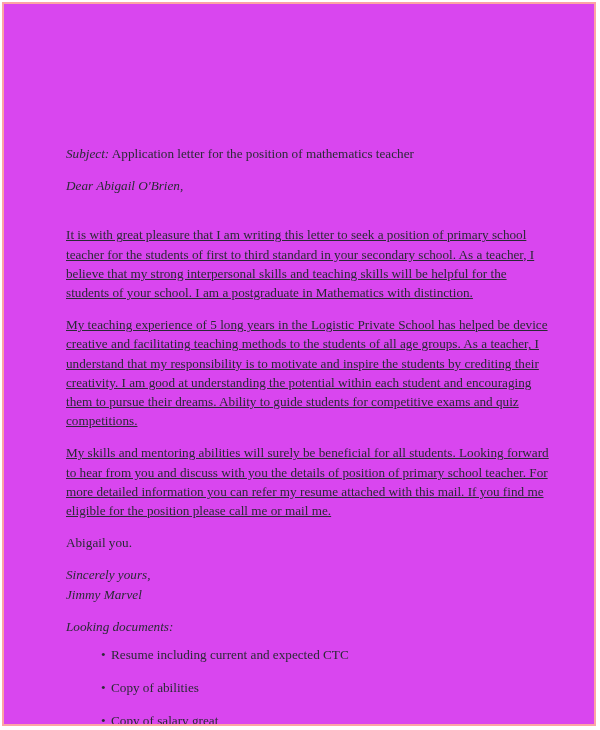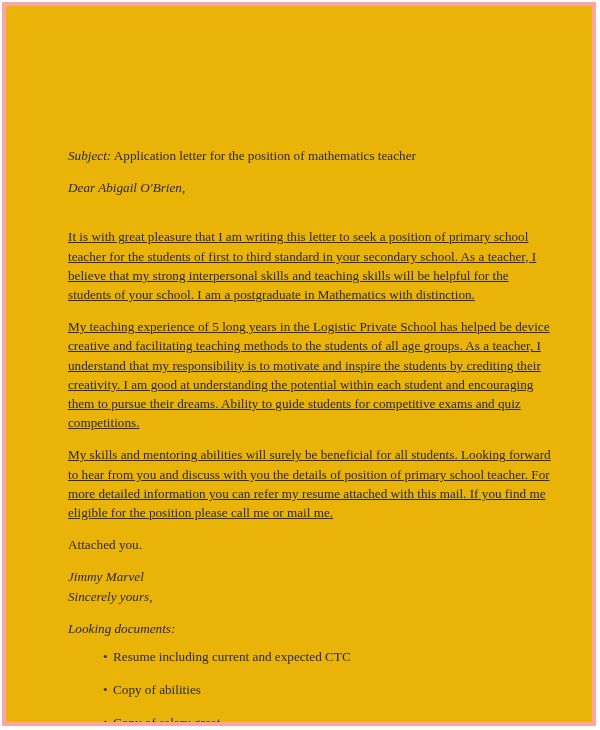--- a/index.html
+++ b/index.html
@@ -16,22 +16,22 @@
     overflow: hidden;
   }
 
   
   .page {
     position: absolute;
     left: 2px;
     top: 2px;
     width: 594px;
     height: 724px;
-    background: #eab308;
-    border: 4px solid #fca5a5;
+    background: #d946ef;
+    border: 2px solid #fca5a5;
     box-sizing: border-box;
     overflow: hidden;
   }
 
   .letter {
     position: absolute;
     left: 62px;
     top: 140px;
     width: 484px;
   }
@@ -96,25 +96,25 @@
       <span class="subject-label">Subject:</span>
       <span>Application letter for the position of mathematics teacher</span>
     </p>
 
     <p class="line salutation">Dear Abigail O'Brien,</p>
 
     <p class="para">It is with great pleasure that I am writing this letter to seek a position of primary school teacher for the students of first to third standard in your secondary school. As a teacher, I believe that my strong interpersonal skills and teaching skills will be helpful for the students of your school. I am a postgraduate in Mathematics with distinction.</p>
     <p class="para">My teaching experience of 5 long years in the Logistic Private School has helped be device creative and facilitating teaching methods to the students of all age groups. As a teacher, I understand that my responsibility is to motivate and inspire the students by crediting their creativity. I am good at understanding the potential within each student and encouraging them to pursue their dreams. Ability to guide students for competitive exams and quiz competitions.</p>
     <p class="para">My skills and mentoring abilities will surely be beneficial for all students. Looking forward to hear from you and discuss with you the details of position of primary school teacher. For more detailed information you can refer my resume attached with this mail. If you find me eligible for the position please call me or mail me.</p>
 
-    <p class="line thanks">Attached you.</p>
+    <p class="line thanks">Abigail you.</p>
 
     <div class="closing">
+      <div class="line">Sincerely yours,</div>
       <div class="line">Jimmy Marvel</div>
-      <div class="line">Sincerely yours,</div>
     </div>
 
     <p class="line attached-label">Looking documents:</p>
 
     <ul class="attachment-list">
       <li class="attachment-item">
         <span class="bullet">•</span>
         <span class="bullet-text">Resume including current and expected CTC</span>
       </li>
       <li class="attachment-item">

